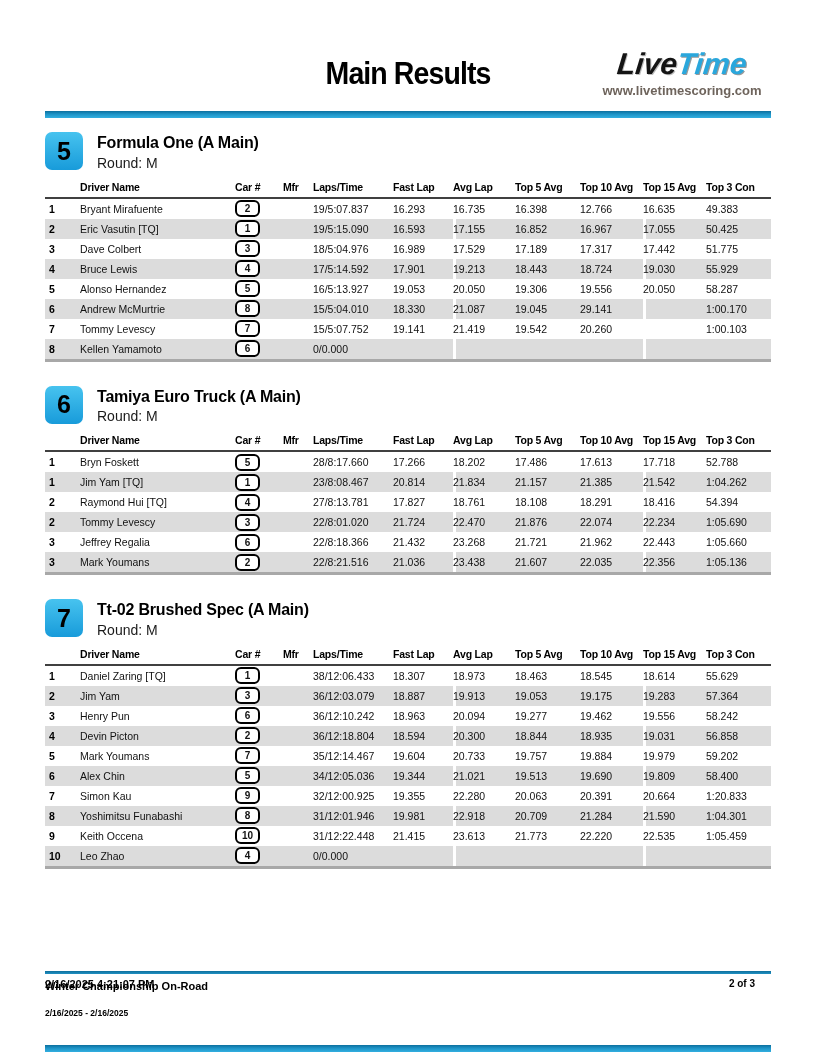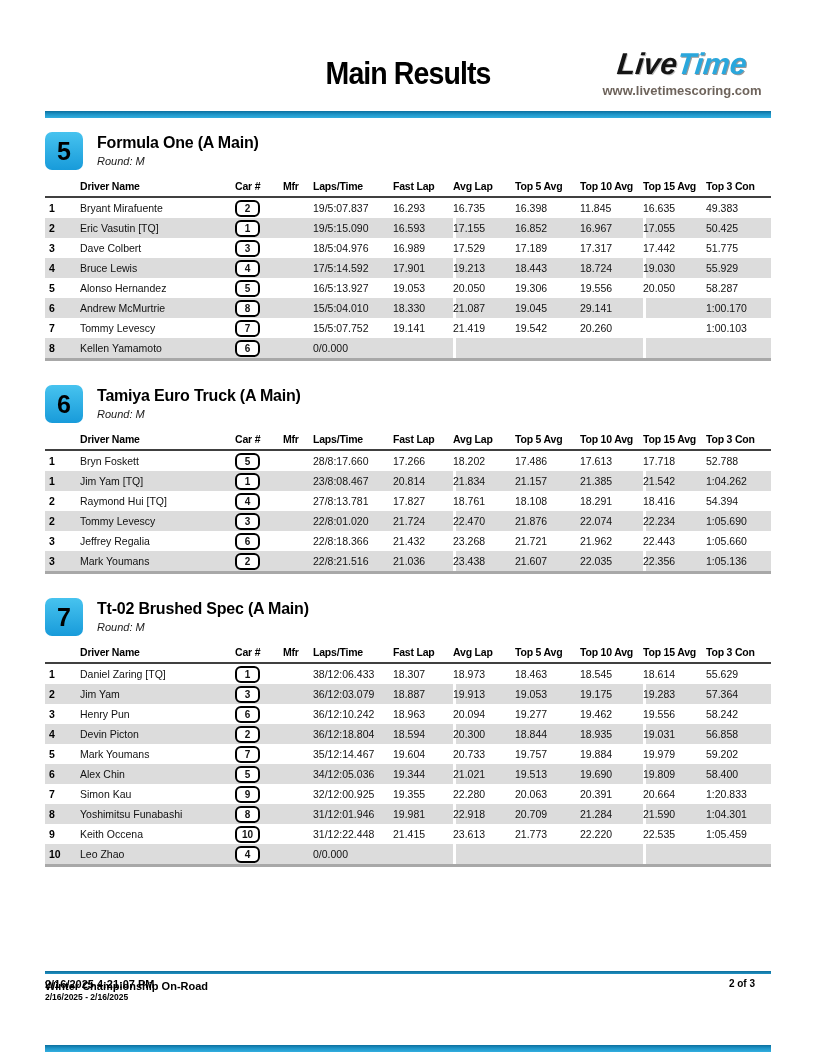--- a/index.html
+++ b/index.html
@@ -17,41 +17,41 @@
   .logo-url{font-size:13px;font-weight:bold;color:#6e645c;margin-top:4px;}
   .top-rule{height:7px;margin-top:9px;background:linear-gradient(180deg,#0c6f9e 0%,#1d93c6 45%,#33afe0 100%);}
 
   
   .section{margin-top:14px;}
   .section + .section{margin-top:24px;}
   .section-head{display:flex;gap:14px;margin-bottom:7px;}
   .badge{flex:0 0 38px;width:38px;height:38px;border-radius:7px;background:linear-gradient(180deg,#47c3ef,#189bda);display:flex;align-items:center;justify-content:center;font-size:25px;font-weight:bold;color:#000;}
   .sec-titles{padding-top:2px;}
   .sec-title{font-size:16px;font-weight:bold;line-height:1.1;letter-spacing:-.2px;}
-  .sec-round{font-size:11px;color:#1a1a1a;margin-top:3px;font-style:italic;}
+  .sec-round{font-size:14px;color:#1a1a1a;margin-top:3px;}
 
   
   table{border-collapse:separate;border-spacing:0;width:726px;table-layout:fixed;border-bottom:3px solid #a8a8a8;}
   col.c-pos{width:35px;}col.c-driver{width:155px;}col.c-car{width:48px;}col.c-mfr{width:30px;}
   col.c-laps{width:80px;}col.c-fast{width:60px;}col.c-avg{width:62px;}col.c-top5{width:65px;}
   col.c-top10{width:63px;}col.c-top15{width:63px;}col.c-top3{width:65px;}
   thead td{font-weight:bold;font-size:10.5px;border-bottom:2px solid #404040;padding:3px 0 4px 0;white-space:nowrap;letter-spacing:-.2px;}
   tbody td{font-size:10.5px;height:20px;padding:0;white-space:nowrap;overflow:hidden;color:#111;vertical-align:middle;}
   tbody tr:nth-child(even) td{background:#dcdcdc;}
   tbody tr:nth-child(even) td.gapL{box-shadow:inset 3px 0 0 #fff;}
   td.c-pos{font-weight:bold;padding-left:4px;color:#000;}
   .keycap{display:inline-block;min-width:13px;text-align:center;border:2px solid #000;border-radius:6px;padding:0 4px;font-size:10px;font-weight:bold;line-height:13px;background:#fff;}
 
   
   .footer-rule{position:absolute;left:45px;width:726px;top:971px;height:3px;background:linear-gradient(180deg,#0d6e9c,#2191c2);}
   .footer{position:absolute;left:45px;width:726px;top:978px;}
   .footer-left{position:absolute;left:0;top:0;font-size:11px;font-weight:bold;text-align:center;}
   .footer-center{position:absolute;left:0;right:0;text-align:left;top:2px;}
   .footer-event{font-size:11px;font-weight:bold;}
-  .footer-dates{font-size:8.5px;font-weight:bold;margin-top:0;}
+  .footer-dates{font-size:8.5px;font-weight:bold;margin-top:16px;}
   .footer-right{position:absolute;right:16px;top:0;font-size:10px;font-weight:bold;}
   .bottom-bar{position:absolute;left:45px;width:726px;top:1045px;height:7px;background:linear-gradient(180deg,#0c6f9e 0%,#1d93c6 45%,#33afe0 100%);}
 </style>
 </head>
 <body>
 
 <div class="page">
   <div class="content">
     <div class="report-header">
       <div class="main-title">Main Results</div>
@@ -102,21 +102,21 @@
             <tbody>
               <tr>
                 <td class="c-pos">1</td>
                 <td class="c-driver">Bryant Mirafuente</td>
                 <td class="c-car"><span class="keycap">2</span></td>
                 <td class="c-mfr"></td>
                 <td class="c-laps">19/5:07.837</td>
                 <td class="c-fast">16.293</td>
                 <td class="c-avg gapL">16.735</td>
                 <td class="c-top5">16.398</td>
-                <td class="c-top10">11.845</td>
+                <td class="c-top10">12.766</td>
                 <td class="c-top15 gapL">16.635</td>
                 <td class="c-top3">49.383</td>
               </tr>
               <tr>
                 <td class="c-pos">2</td>
                 <td class="c-driver">Eric Vasutin [TQ]</td>
                 <td class="c-car"><span class="keycap">1</span></td>
                 <td class="c-mfr"></td>
                 <td class="c-laps">19/5:15.090</td>
                 <td class="c-fast">16.593</td>

